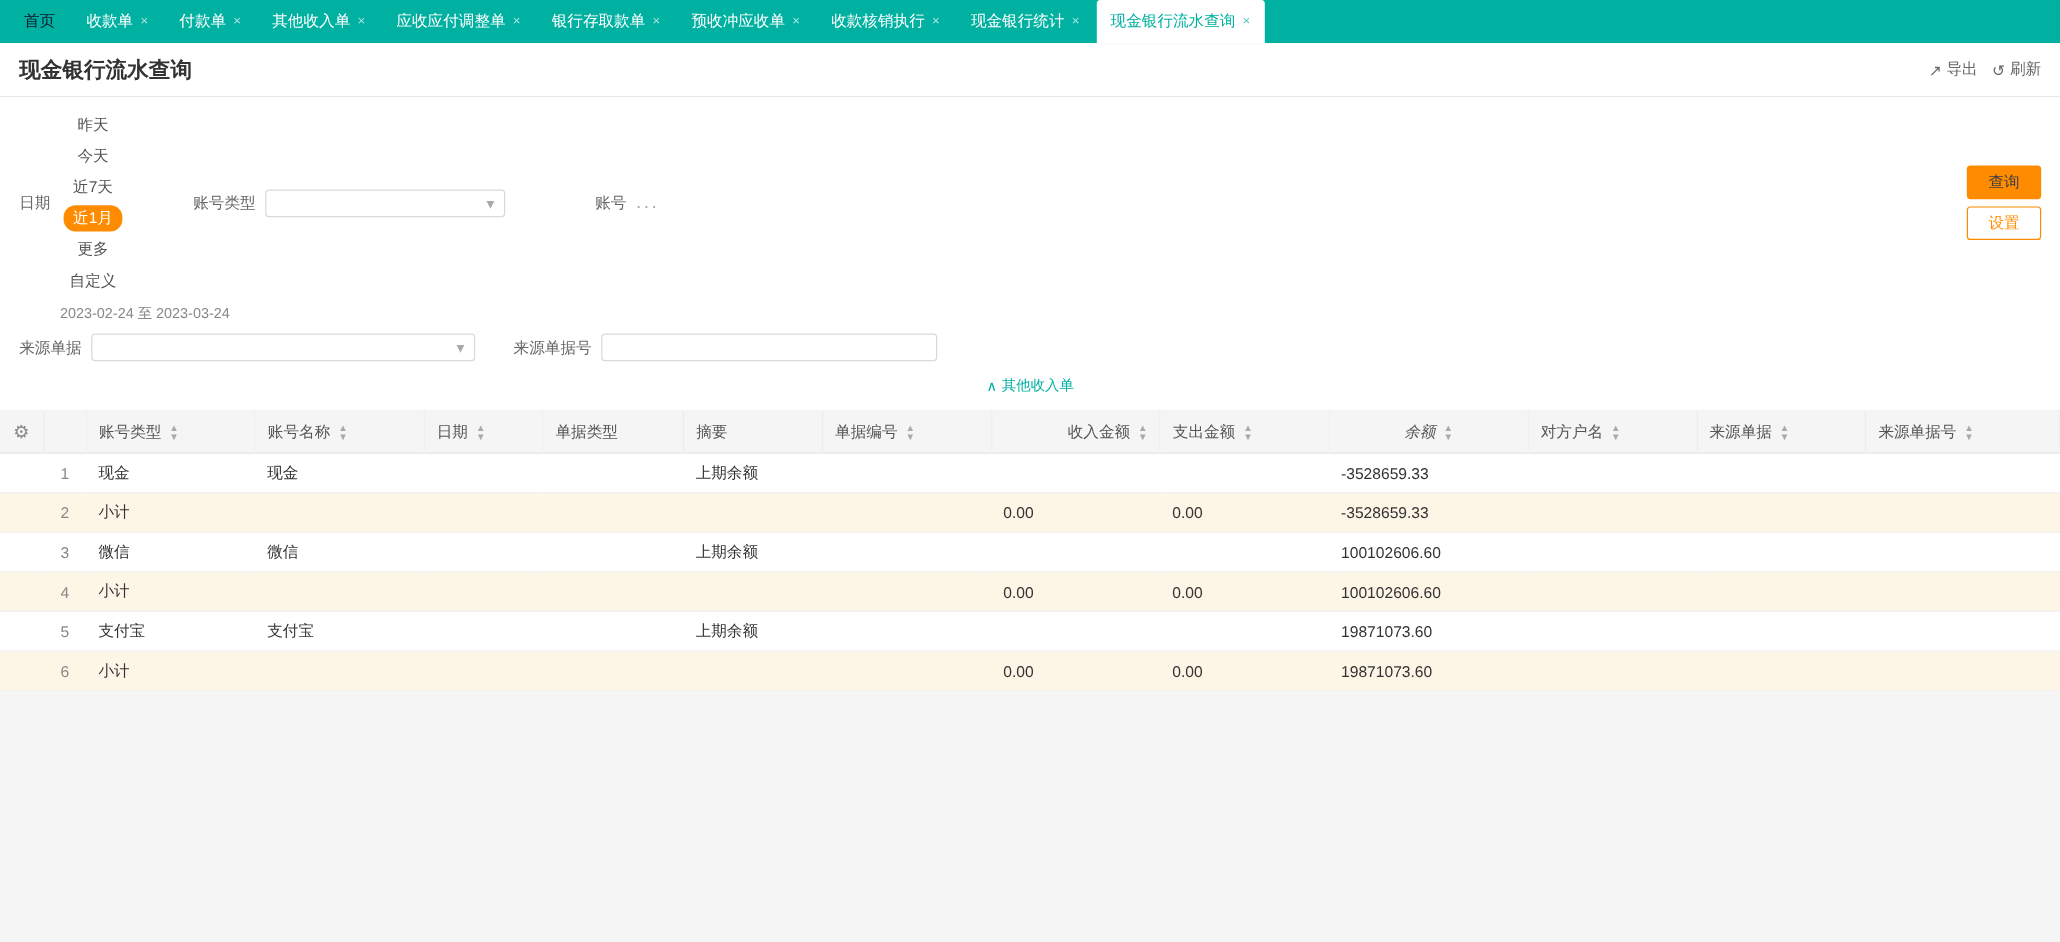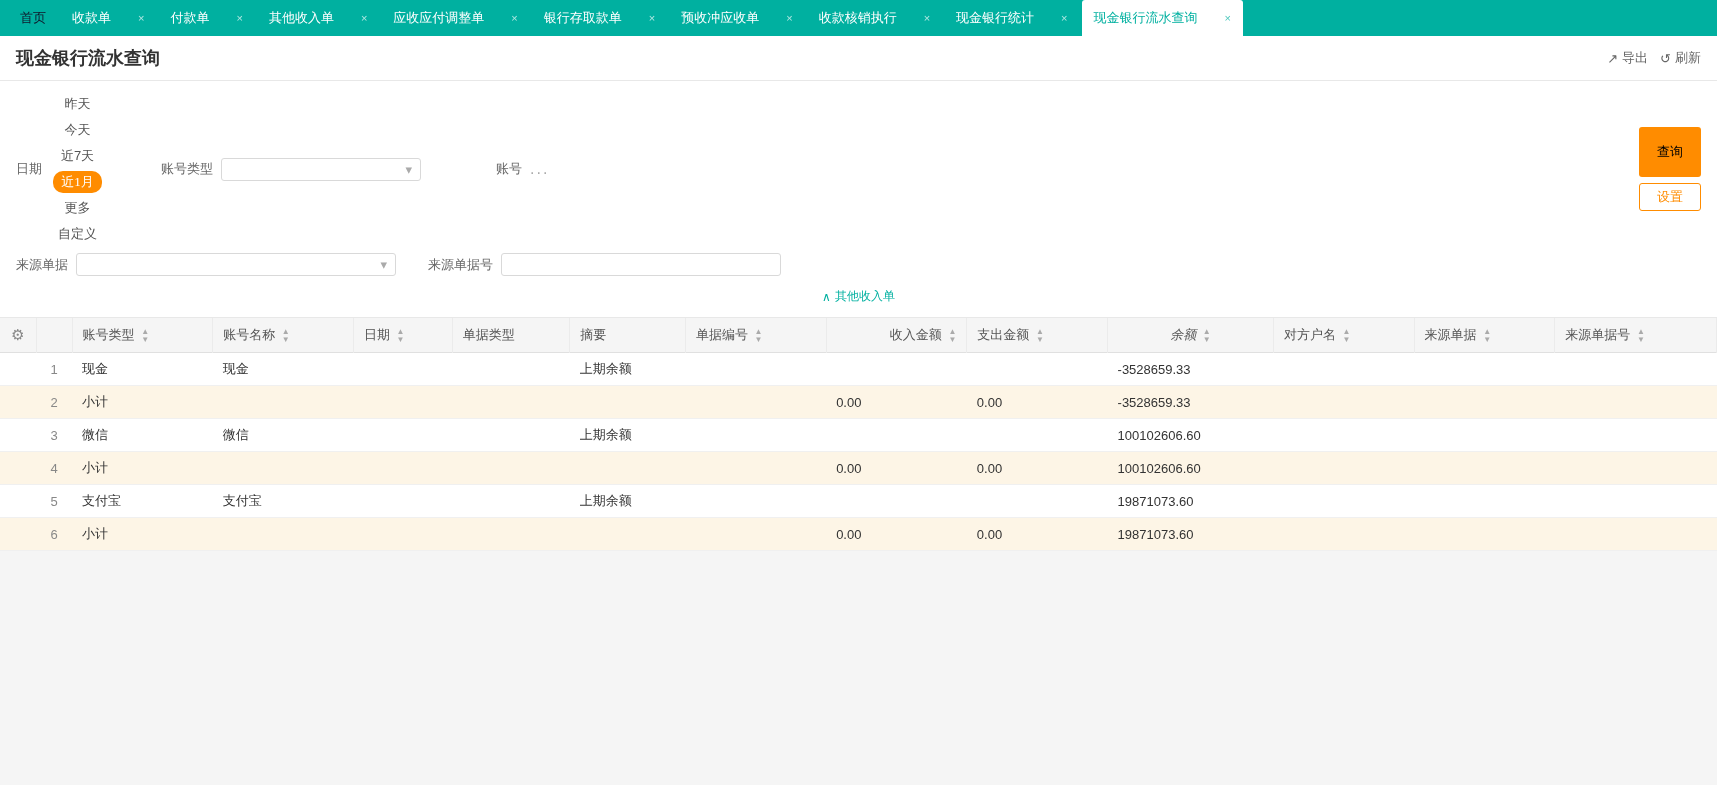--- a/index.html
+++ b/index.html
@@ -18,21 +18,20 @@
     .nav-item {
       display: flex;
       align-items: center;
       padding: 0 12px;
       height: 100%;
       color: #fff;
       font-size: 13px;
       cursor: pointer;
       white-space: nowrap;
       border-radius: 3px 3px 0 0;
-      gap: 21px;
     }
     .nav-item.active { background: #fff; color: #00b0a0; font-weight: 500; }
     .nav-item .close-x { margin-left: 6px; font-size: 11px; opacity: 0.7; }
     .nav-home { color: #0f172a; font-size: 13px; padding: 0 12px; cursor: pointer; }
 
     
     .page-header {
       display: flex;
       align-items: center;
       justify-content: space-between;
@@ -75,21 +74,20 @@
       padding: 2px 8px;
       cursor: pointer;
       border-radius: 3px;
       color: #555;
       font-size: 13px;
     }
     .date-opt.active {
       background: #ff8c00;
       color: #fff;
       border-radius: 10px;
-      font-family: Liberation Serif, serif;
     }
     .date-range { color: #888; font-size: 12px; margin-left: 4px; }
     .filter-select {
       display: flex;
       align-items: center;
       border: 1px solid #d9d9d9;
       border-radius: 3px;
       padding: 3px 8px;
       min-width: 160px;
       background: #fff;
@@ -100,24 +98,24 @@
     .filter-input {
       border: 1px solid #d9d9d9;
       border-radius: 3px;
       padding: 3px 8px;
       min-width: 200px;
       outline: none;
     }
     .dots-btn { color: #aaa; cursor: pointer; font-size: 16px; letter-spacing: 2px; }
     .query-btn {
       background: #ff8c00;
-      color: #000000;
+      color: #404040;
       border: none;
       border-radius: 3px;
-      padding: 16px 18px;
+      padding: 5px 18px;
       cursor: pointer;
       font-size: 13px;
     }
     .setting-btn {
       background: #fff;
       color: #ff8c00;
       border: 1px solid #ff8c00;
       border-radius: 3px;
       padding: 4px 14px;
       cursor: pointer;
@@ -261,20 +259,23 @@
       <span class="filter-label">账号</span>
       <span class="dots-btn">...</span>
     </div>
 
     <div style="margin-left: auto; display:flex; flex-direction:column; gap:6px;">
       <button class="query-btn">查询</button>
       <button class="setting-btn">设置</button>
     </div>
   </div>
 
+  <div style="margin-left: 30px; margin-bottom: 8px;">
+    <span class="date-range">2023-02-24 至 2023-03-24</span>
+  </div>
 
   <div class="filter-row">
     <div class="filter-group">
       <span class="filter-label">来源单据</span>
       <div class="filter-select" style="min-width: 320px;">
         <span></span>
         <span style="color:#aaa;">▾</span>
       </div>
     </div>
     <div class="filter-group" style="margin-left: 16px;">

